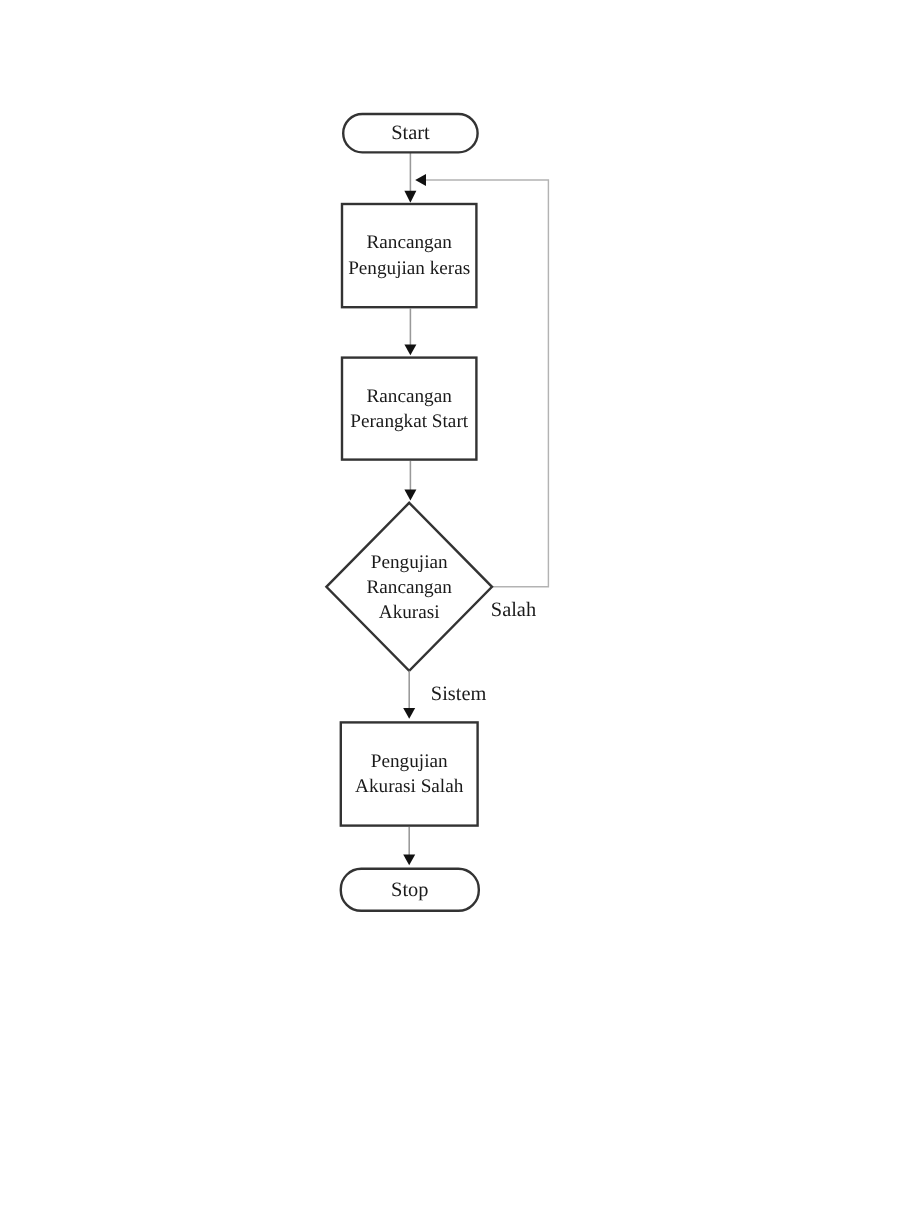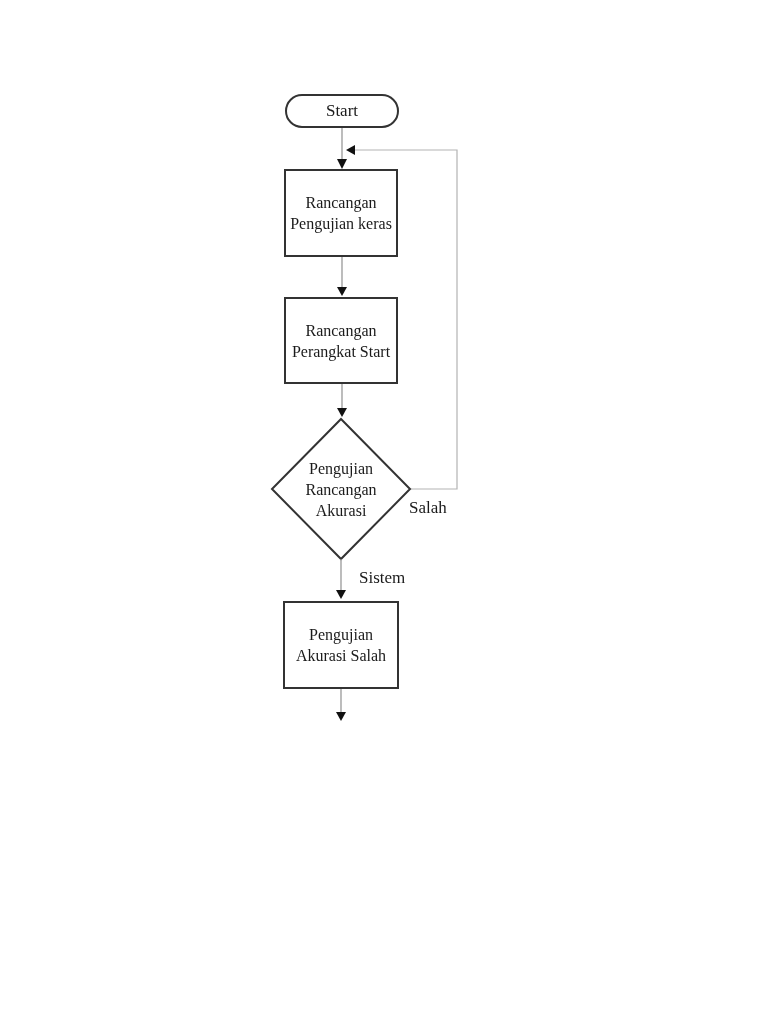--- a/index.html
+++ b/index.html
@@ -137,14 +137,17 @@
 
   <div class="edge-label" style="left:409px; top:498px;">Salah</div>
 
   <div class="edge-label" style="left:359px; top:568px;">Sistem</div>
 
   <div class="node process" style="left:283px; top:601px; width:116px; height:88px;">
     <span class="line">Pengujian</span>
     <span class="line">Akurasi Salah</span>
   </div>
 
+  <div class="node terminator" style="left:283px; top:723px; width:117px; height:37px;">
+    <span>Stop</span>
+  </div>
 
 </div>
 
 </body></html>

